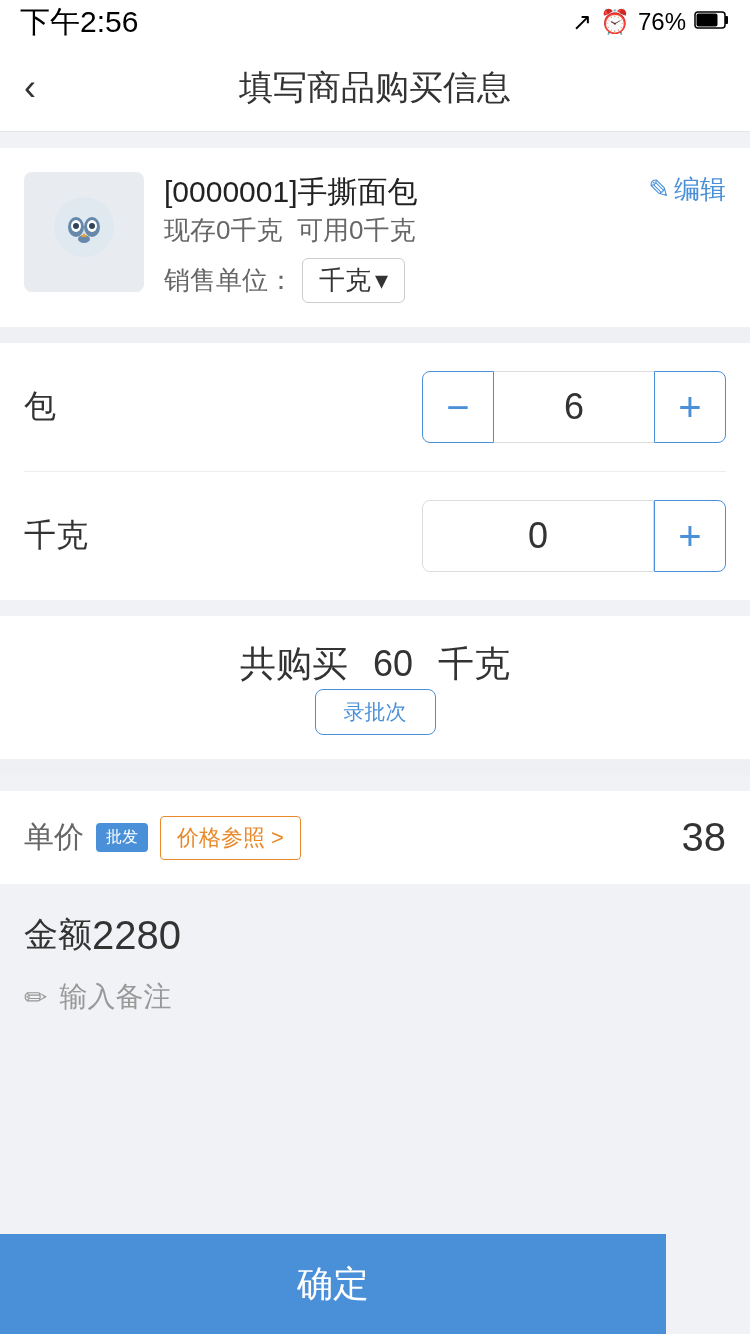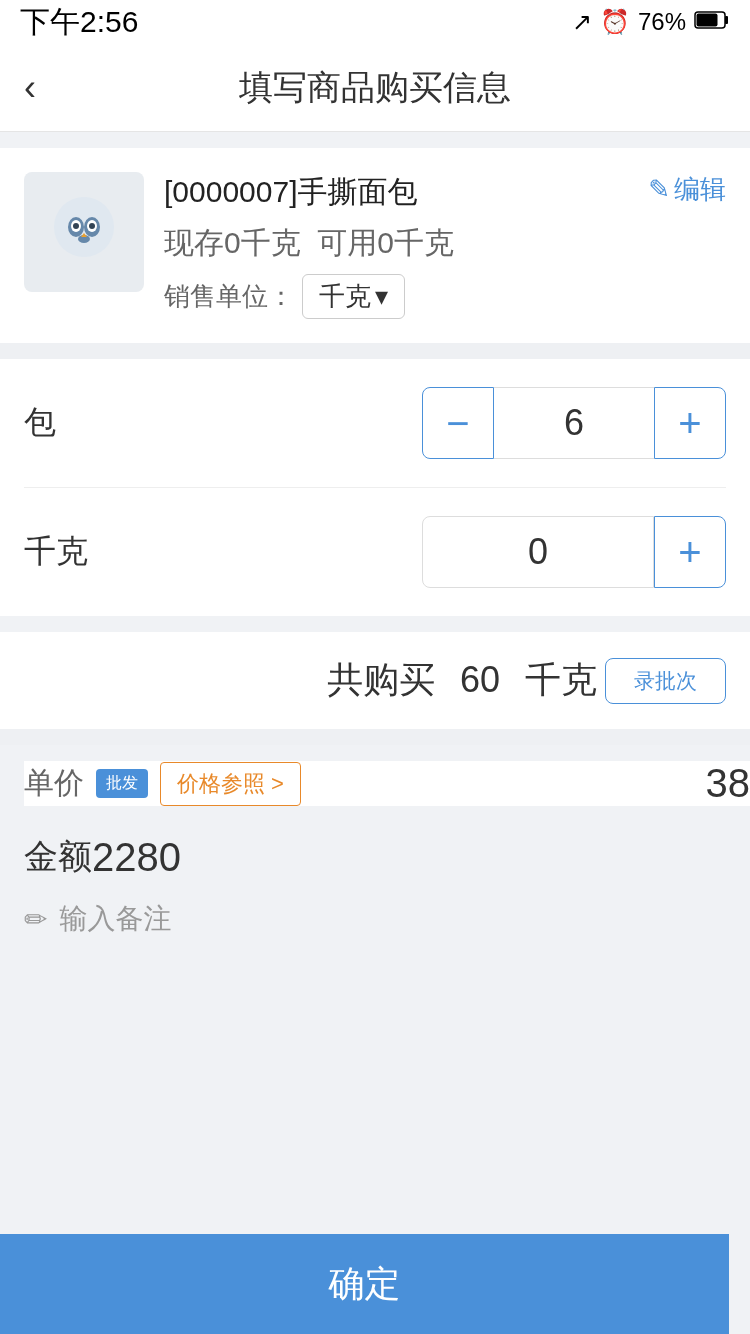--- a/index.html
+++ b/index.html
@@ -71,21 +71,21 @@
       align-items: center;
       justify-content: center;
       flex-shrink: 0;
     }
     .owl-icon {
       font-size: 48px;
       color: #8899aa;
     }
     .product-info { flex: 1; }
     .product-name { font-size: 30px; font-weight: 500; color: #222; }
-    .product-stock { font-size: 30px; color: #666; margin-top: 10px; }
+    .product-stock { font-size: 26px; color: #666; margin-top: 0; }
     .product-unit { font-size: 26px; color: #666; margin-top: 10px; display: flex; align-items: center; gap: 8px; }
     .unit-select {
       border: 1px solid #ccc;
       border-radius: 6px;
       padding: 4px 16px;
       font-size: 26px;
       color: #333;
       background: #fff;
       display: inline-flex;
       align-items: center;
@@ -180,41 +180,42 @@
     }
 
     
     .summary-section {
       background: #fff;
       padding: 24px;
       display: flex;
       align-items: center;
       justify-content: flex-end;
       margin-top: 16px;
+      flex-direction: column;
     }
     .summary-text {
       font-size: 32px;
       color: #333;
     }
     .summary-text span { font-size: 36px; font-weight: 500; color: #333; margin: 0 8px; }
     .record-batch-btn {
       border: 1px solid #4a90d9;
       border-radius: 8px;
       padding: 8px 28px;
       font-size: 21px;
       color: #4a90d9;
       background: #fff;
       cursor: pointer;
     }
 
     
     .price-section {
       background: #fff;
       margin-top: 16px;
-      margin-left: 24px;
+      padding: 24px;
     }
     .price-row {
       display: flex;
       align-items: center;
       justify-content: space-between;
     }
     .price-label {
       font-size: 30px;
       color: #666;
       display: flex;
@@ -272,21 +273,21 @@
       background: #f0f2f5;
       flex: 1;
       min-height: 300px;
     }
 
     
     .confirm-btn {
       position: fixed;
       bottom: 0;
       left: 0;
-      width: 729px;
+      width: 666px;
       height: 100px;
       background: #4a90d9;
       color: #fff;
       font-size: 36px;
       display: flex;
       align-items: center;
       justify-content: center;
       cursor: pointer;
       border: none;
     }
@@ -330,21 +331,21 @@
         <ellipse cx="40" cy="31" rx="5" ry="6" fill="white"></ellipse>
         <circle cx="24" cy="31" r="3" fill="#334455"></circle>
         <circle cx="40" cy="31" r="3" fill="#334455"></circle>
         <ellipse cx="32" cy="44" rx="6" ry="4" fill="#6688aa"></ellipse>
         <polygon points="32,38 29,42 35,42" fill="#e8a030"></polygon>
       </svg>
     </span>
   </div>
   <div class="product-info">
     <div class="product-name">
-      <span>[0000007]</span><span>手撕面包</span>
+      <span>[0000001]</span><span>手撕面包</span>
     </div>
     <div class="product-stock">
       <span>现存0千克</span>&nbsp;&nbsp;<span>可用0千克</span>
     </div>
     <div class="product-unit">
       <span>销售单位：</span>
       <div class="unit-select">
         <span>千克</span>
         <span>▾</span>
       </div>

